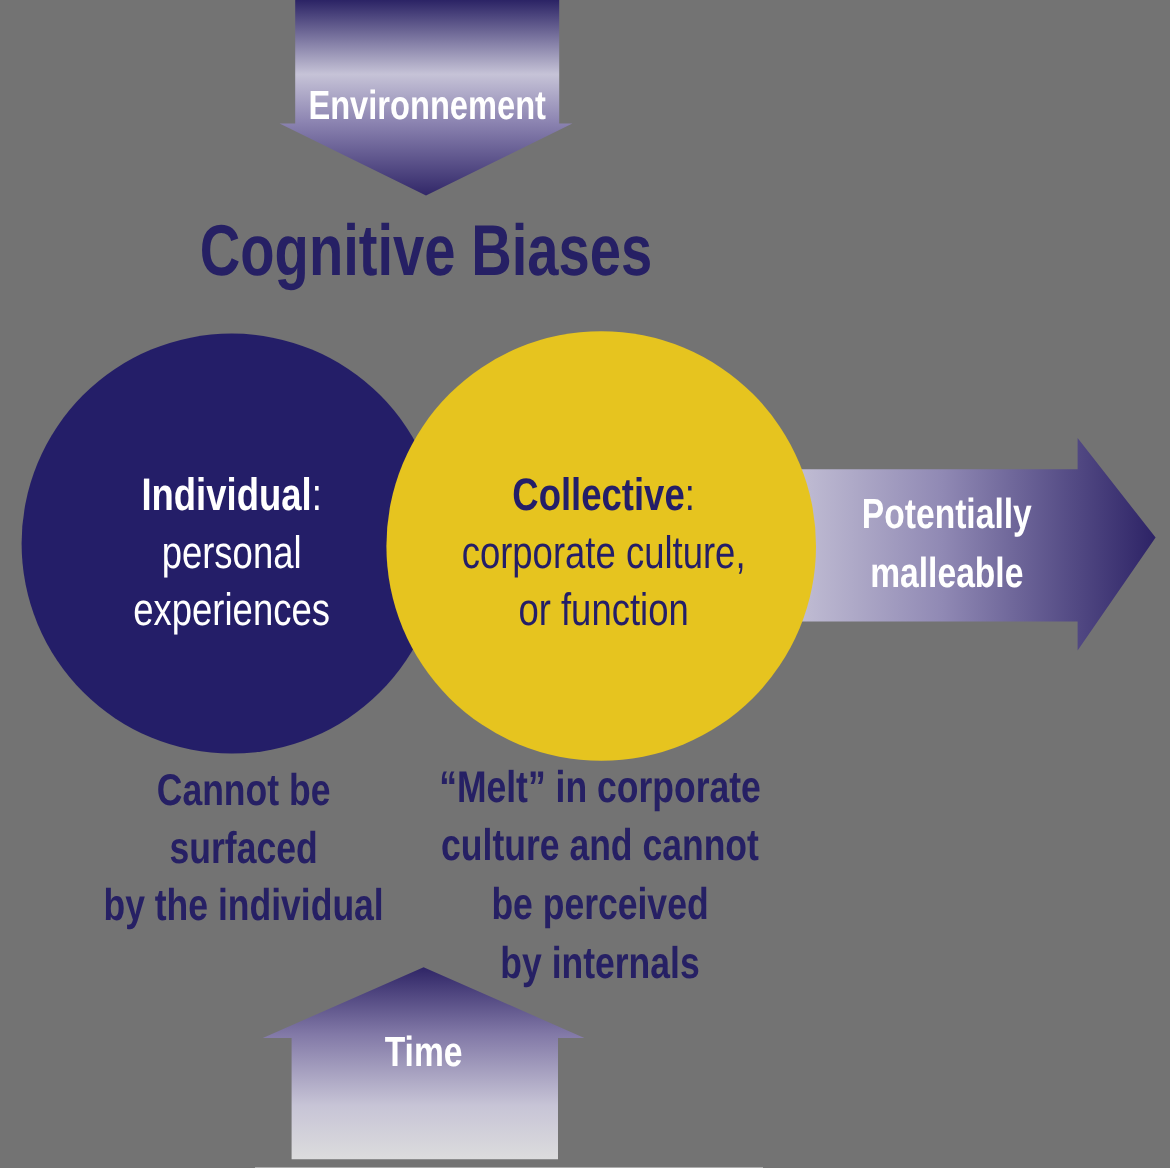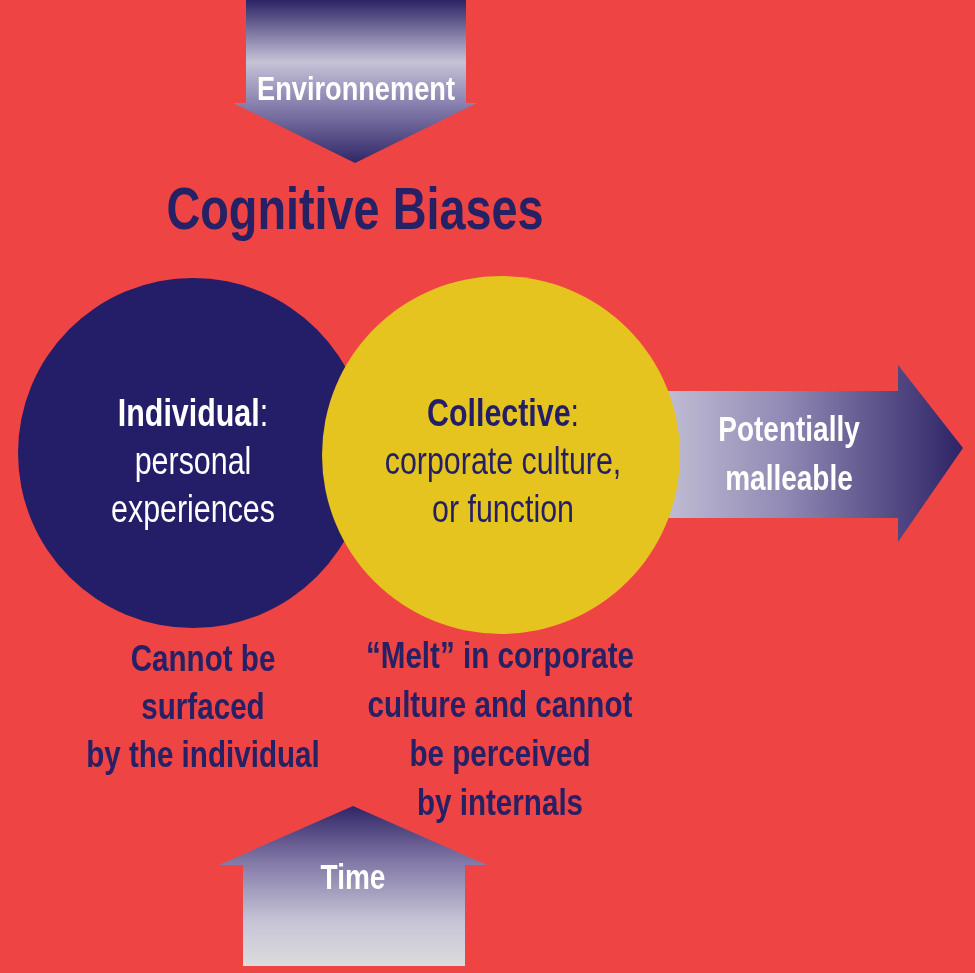--- a/index.html
+++ b/index.html
@@ -2,21 +2,21 @@
 <html><head>
 <meta charset="utf-8">
 <style>
   html, body { margin: 0; padding: 0; }
   body { background: #ffffff; }
 
   .canvas {
     position: relative;
     width: 975px;
     height: 973px;
-    background: #ef4444;
+    background: #737373;
     overflow: hidden;
     font-family: "Liberation Sans", sans-serif;
   }
 
   .arrow-layer {
     position: absolute;
     left: 0; top: 0;
     z-index: 1;
     pointer-events: none;
   }

